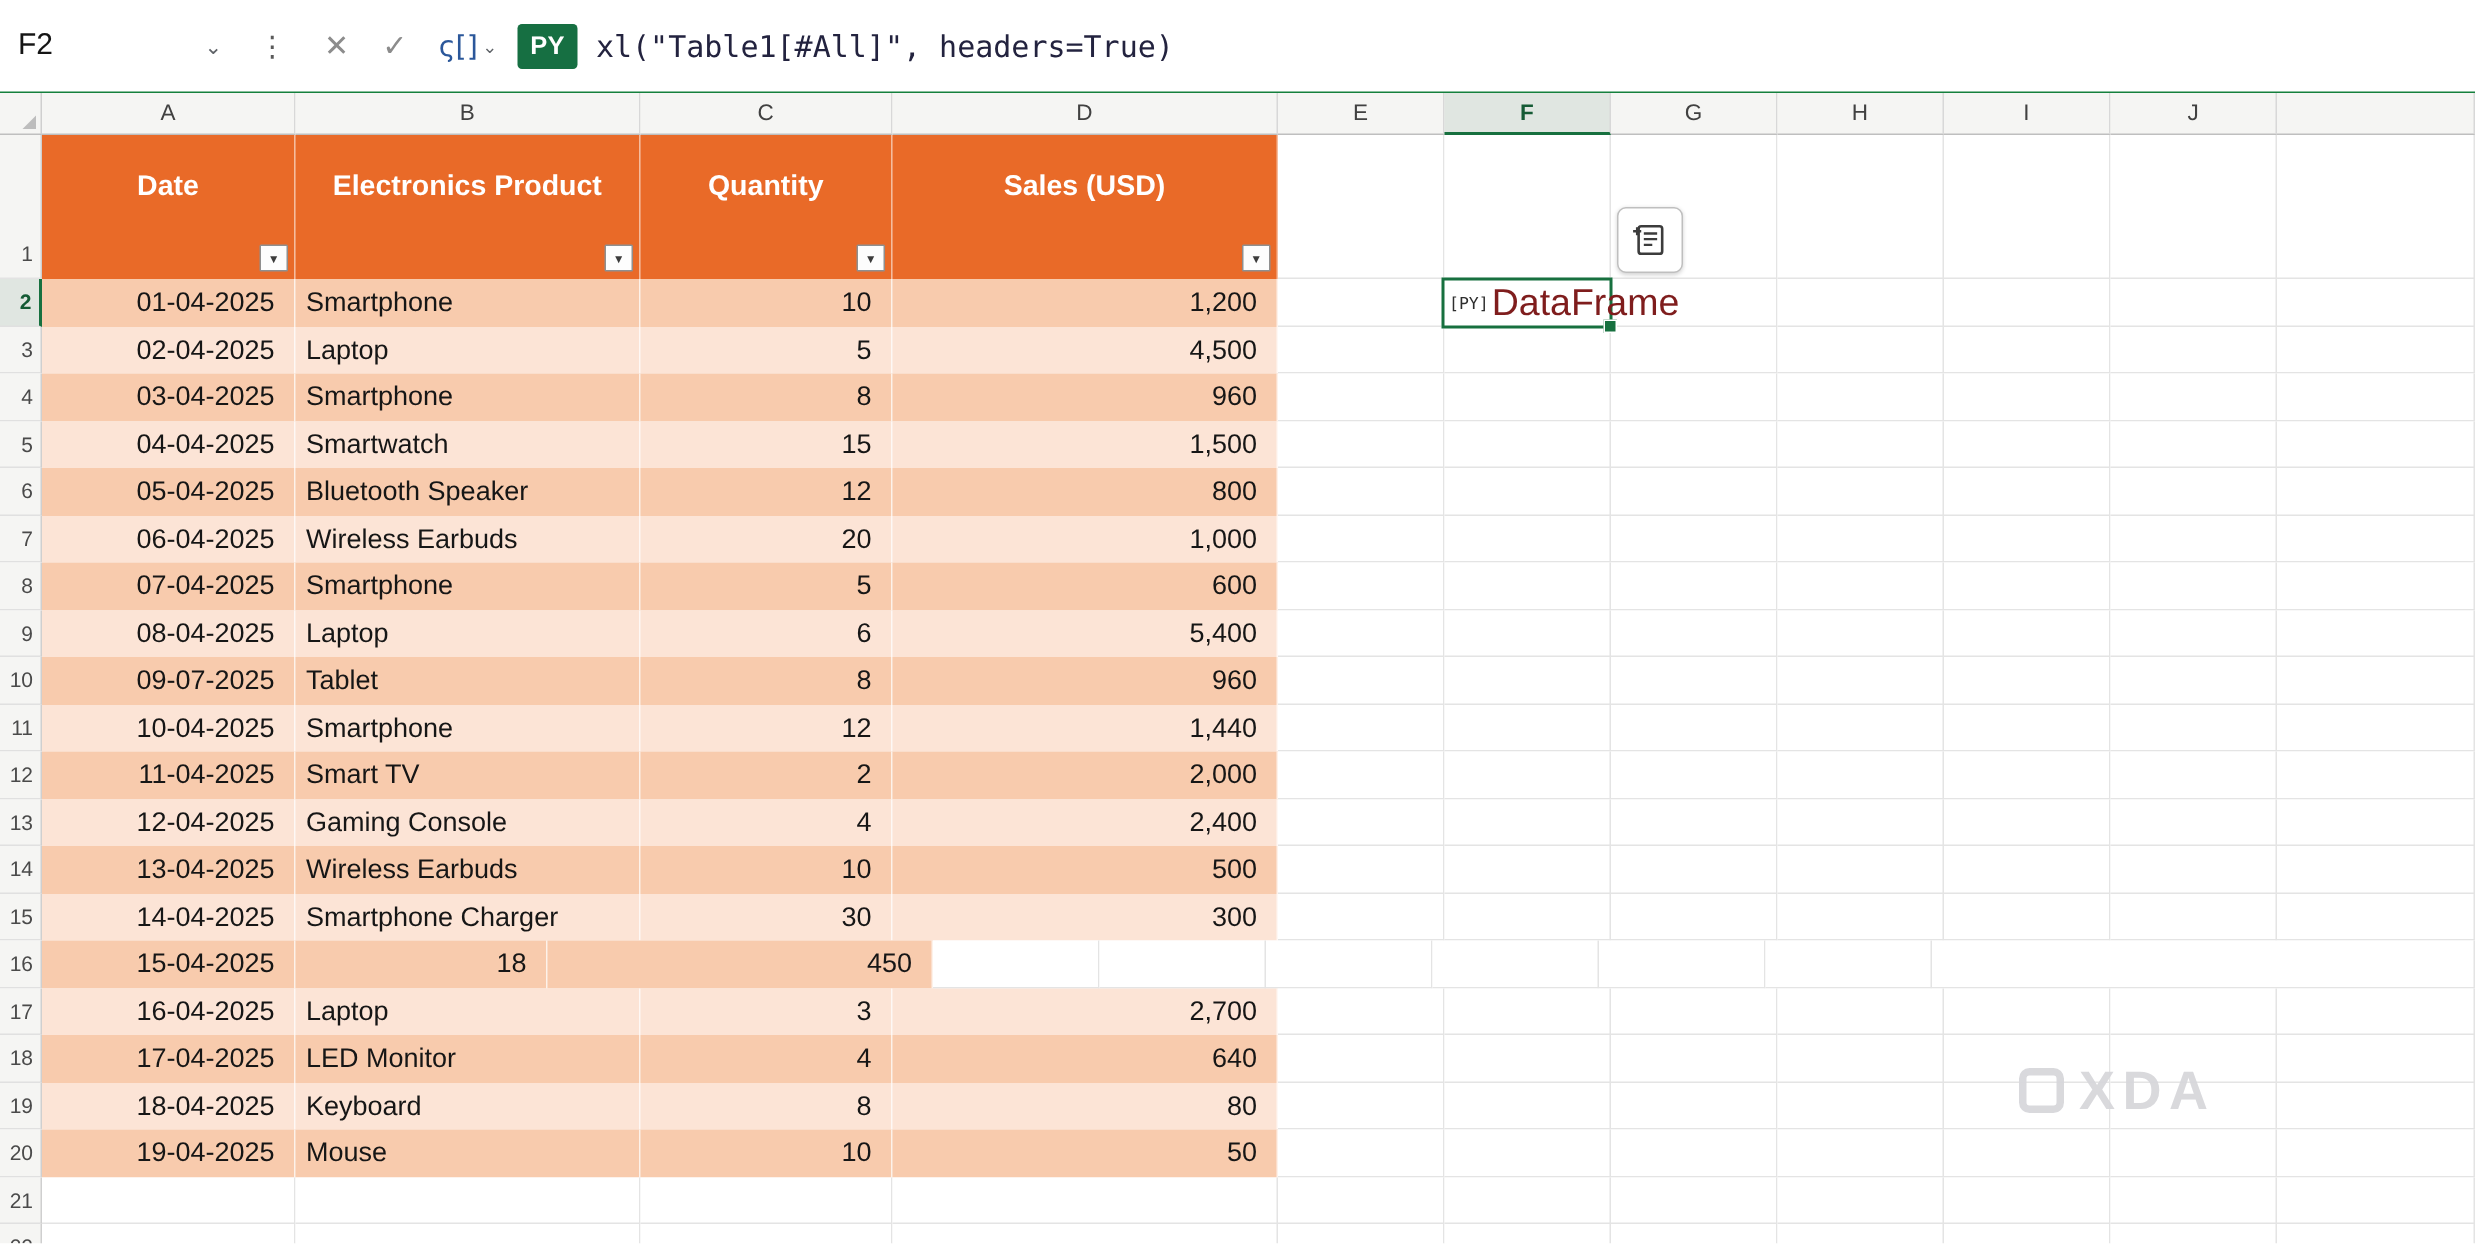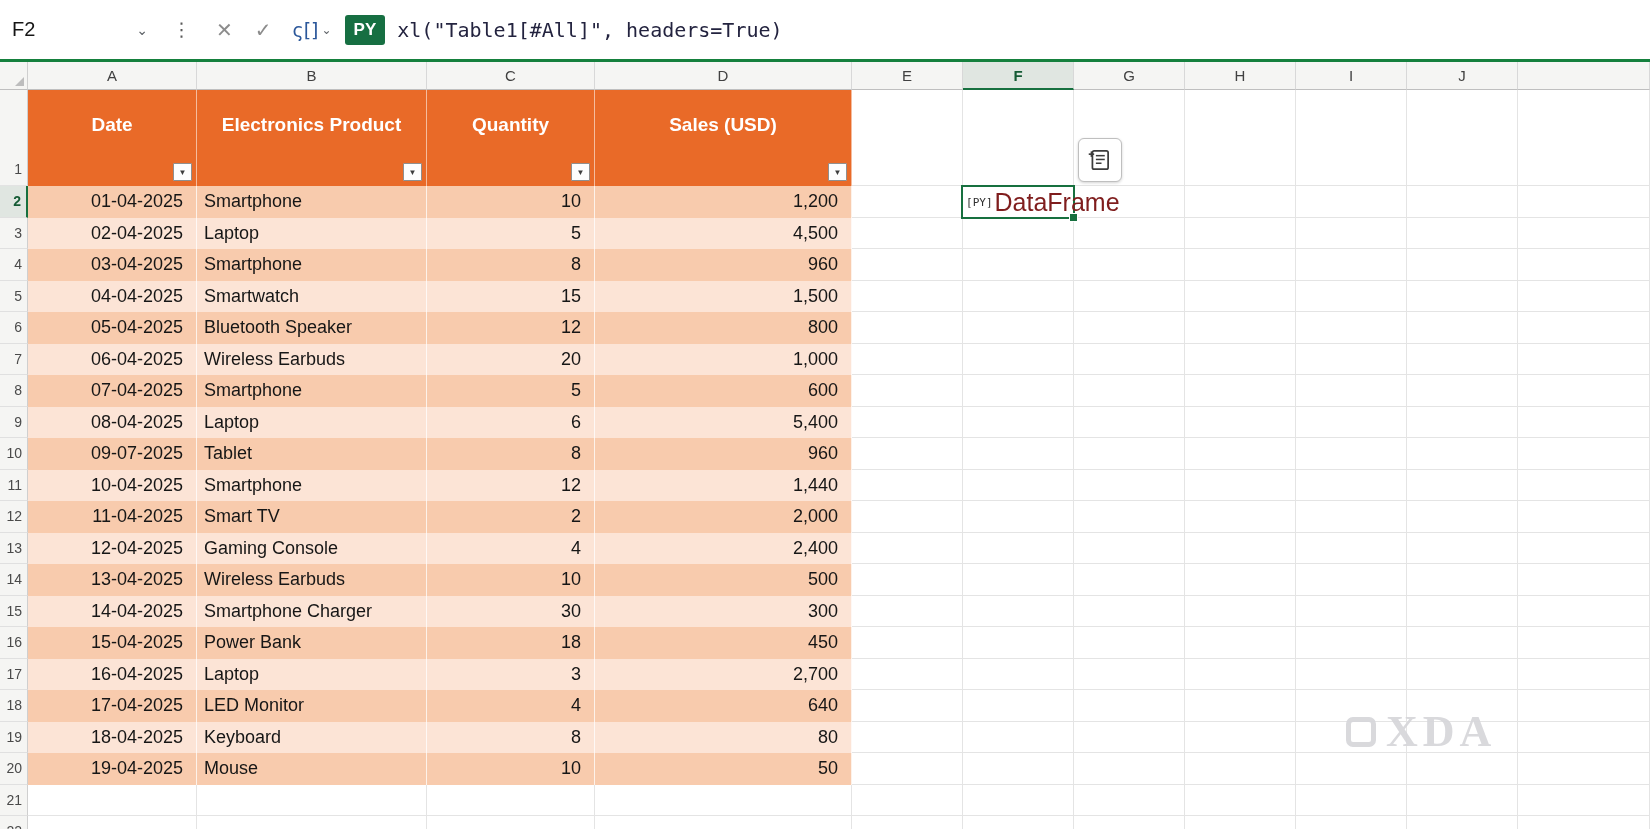--- a/index.html
+++ b/index.html
@@ -1,21 +1,21 @@
 <!DOCTYPE html>
 <html><head>
 <meta charset="utf-8">
 <style>
   *{box-sizing:border-box;margin:0;padding:0;}
   html,body{width:1650px;height:829px;overflow:hidden;background:#fff;
     font-family:"Liberation Sans",sans-serif;}
 
   
   .formula-bar{height:62px;display:flex;align-items:center;background:#fff;
-    border-bottom:3px solid #15803d;}
+    border-bottom:1px solid #15803d;}
   .name-box{width:158px;height:62px;display:flex;align-items:center;
     padding:0 10px 0 12px;font-size:20px;color:#151515;}
   .name-box .val{flex:1;}
   .chev{color:#5F6368;font-size:14px;}
   .fb-sep{color:#5A5A5A;font-size:19px;padding:0 14px;}
   .fb-ic{color:#8C8C8C;font-size:20px;padding:0 11px;}
   .fn-ic{color:#2B579A;font-size:19px;padding-left:10px;font-family:"DejaVu Sans",sans-serif;}
   .fn-chev{color:#5F6368;font-size:12px;padding:0 9px 0 3px;}
   .py-badge{background:#166F42;color:#fff;font-weight:bold;font-size:17px;
     padding:5px 9px;border-radius:3px;margin:0 12px 0 4px;}
@@ -84,21 +84,21 @@
 
   
   .card-btn{position:absolute;left:1078px;top:76px;width:44px;height:44px;background:#fff;
     border:1px solid #BFBFBF;border-radius:6px;box-shadow:0 1px 3px rgba(0,0,0,0.18);
     display:flex;align-items:center;justify-content:center;z-index:5;cursor:pointer;}
 
   
   .watermark{position:absolute;left:1346px;top:644px;display:flex;align-items:center;
     gap:10px;color:#D7D7DB;z-index:4;opacity:0.95;}
   .wm-box{width:30px;height:30px;border:5px solid #D7D7DB;border-radius:7px;}
-  .wm-text{font-size:44px;font-weight:bold;letter-spacing:5px;font-family:Liberation Serif, serif;}
+  .wm-text{font-size:36px;font-weight:bold;letter-spacing:5px;}
 </style>
 </head>
 <body>
 
 <div>
 
   <div class="formula-bar">
     <div class="name-box">
       <span class="val">F2</span>
       <span class="chev">⌄</span>
@@ -347,21 +347,20 @@
     <div class="ecell wF"></div>
     <div class="ecell wG"></div>
     <div class="ecell wH"></div>
     <div class="ecell wI"></div>
     <div class="ecell wJ"></div>
     <div class="ecell wRest"></div>
   </div>
         <div class="row grid-row">
     <div class="gcell">16</div>
     <div class="dcell tb wA r c-date band-dark">15-04-2025</div>
-    <div class="dcell tb wB l c-product band-dark">Power Bank</div>
     <div class="dcell tb wC r c-qty band-dark">18</div>
     <div class="dcell tb wD r c-sales band-dark">450</div>
     <div class="ecell wE"></div>
     <div class="ecell wF"></div>
     <div class="ecell wG"></div>
     <div class="ecell wH"></div>
     <div class="ecell wI"></div>
     <div class="ecell wJ"></div>
     <div class="ecell wRest"></div>
   </div>

